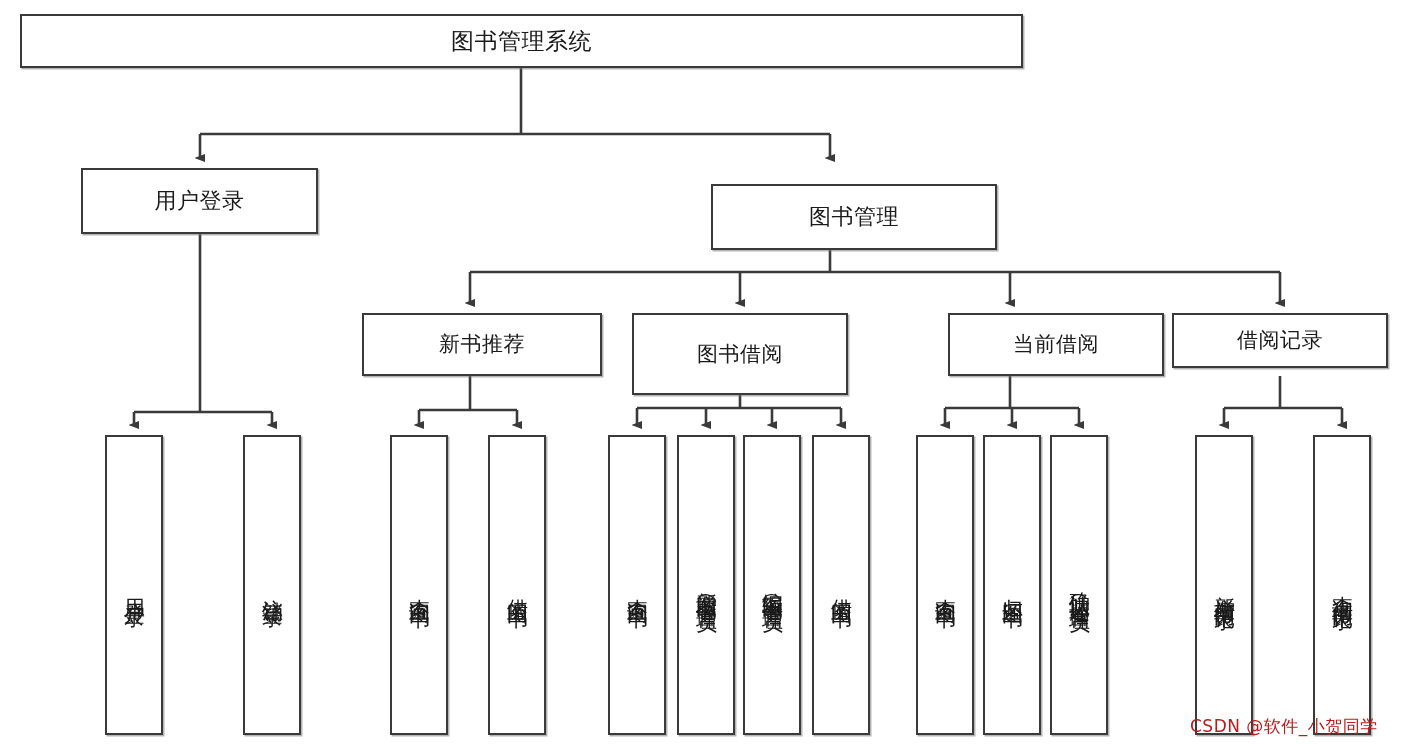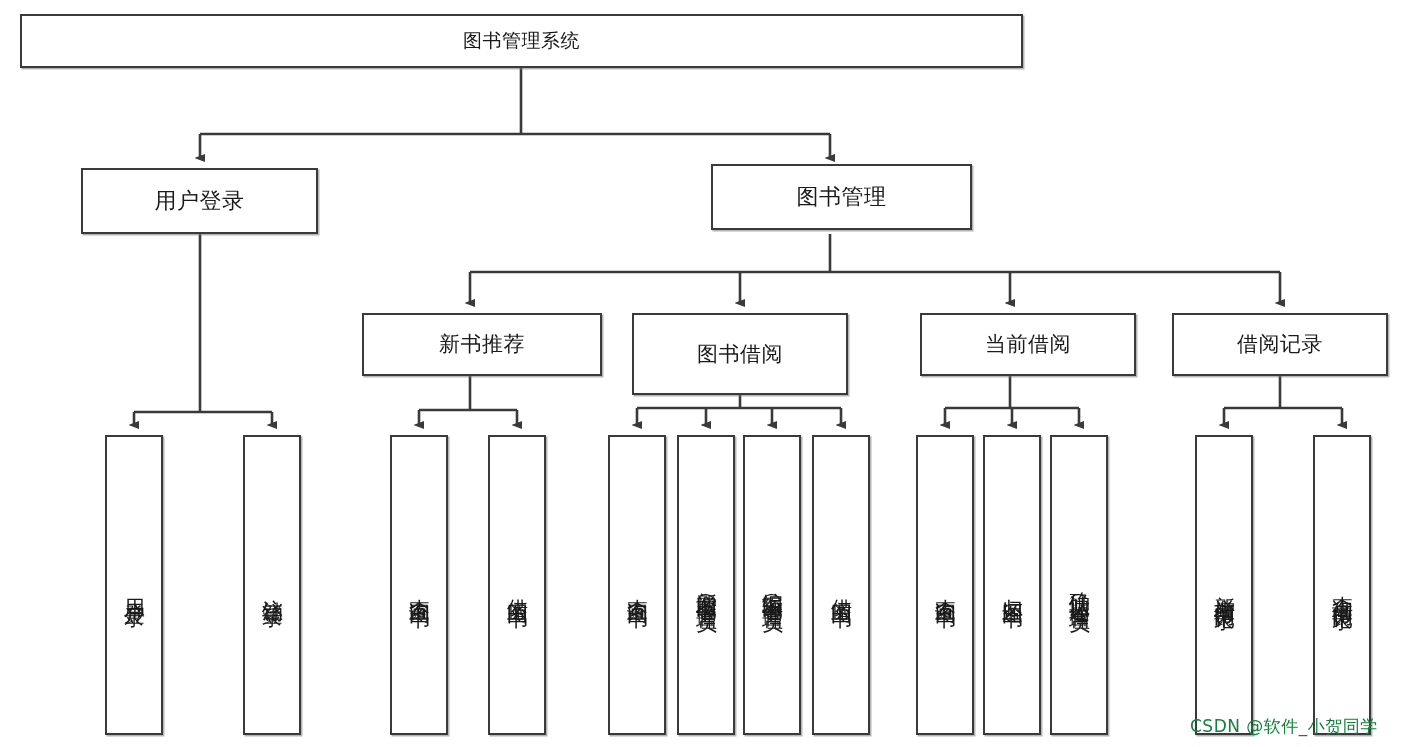--- a/index.html
+++ b/index.html
@@ -29,38 +29,38 @@
     align-items: center;
     justify-content: center;
     color: #1a1a1a;
     box-shadow: 1.5px 1.5px 0 rgba(120,120,120,0.55);
   }
   .node .label {
     text-align: center;
     line-height: 1.05;
     letter-spacing: 0.5px;
   }
-  .node.root .label { font-size: 19px; }
+  .node.root .label { font-size: 23px; }
   .node.lvl1 .label { font-size: 22px; }
   .node.lvl2 .label { font-size: 21px; }
   .node.leaf {
     border-width: 2px;
   }
   .node.leaf .label {
     font-size: 21px;
     writing-mode: vertical-rl;
     text-orientation: upright;
     letter-spacing: 3px;
     line-height: 1;
     white-space: nowrap;
     padding-top: 6px;
   }
   .watermark {
     position: absolute;
-    color: #15803d;
+    color: #b91c1c;
     font-size: 17px;
     letter-spacing: 0.5px;
     white-space: nowrap;
     user-select: none;
   }
 </style>
 </head>
 <body>
 
 <div id="canvas">
@@ -115,34 +115,34 @@
     </g>
   </svg>
 
   <div class="node root" style="left:20px; top:14px; width:1003px; height:54px;">
     <span class="label">图书管理系统</span>
   </div>
 
   <div class="node lvl1" style="left:81px; top:168px; width:237px; height:66px;">
     <span class="label">用户登录</span>
   </div>
-  <div class="node lvl1" style="left:711px; top:164px; width:261px; height:66px;">
+  <div class="node lvl1" style="left:711px; top:184px; width:286px; height:66px;">
     <span class="label">图书管理</span>
   </div>
 
   <div class="node lvl2" style="left:362px; top:313px; width:240px; height:63px;">
     <span class="label">新书推荐</span>
   </div>
   <div class="node lvl2" style="left:632px; top:313px; width:216px; height:82px;">
     <span class="label">图书借阅</span>
   </div>
-  <div class="node lvl2" style="left:920px; top:313px; width:216px; height:63px;">
+  <div class="node lvl2" style="left:948px; top:313px; width:216px; height:63px;">
     <span class="label">当前借阅</span>
   </div>
-  <div class="node lvl2" style="left:1172px; top:313px; width:216px; height:63px;">
+  <div class="node lvl2" style="left:1172px; top:313px; width:216px; height:55px;">
     <span class="label">借阅记录</span>
   </div>
 
   <div class="node leaf" style="left:105px; top:435px; width:58px; height:300px;">
     <span class="label">用户登录</span>
   </div>
   <div class="node leaf" style="left:243px; top:435px; width:58px; height:300px;">
     <span class="label">注销登录</span>
   </div>
 

